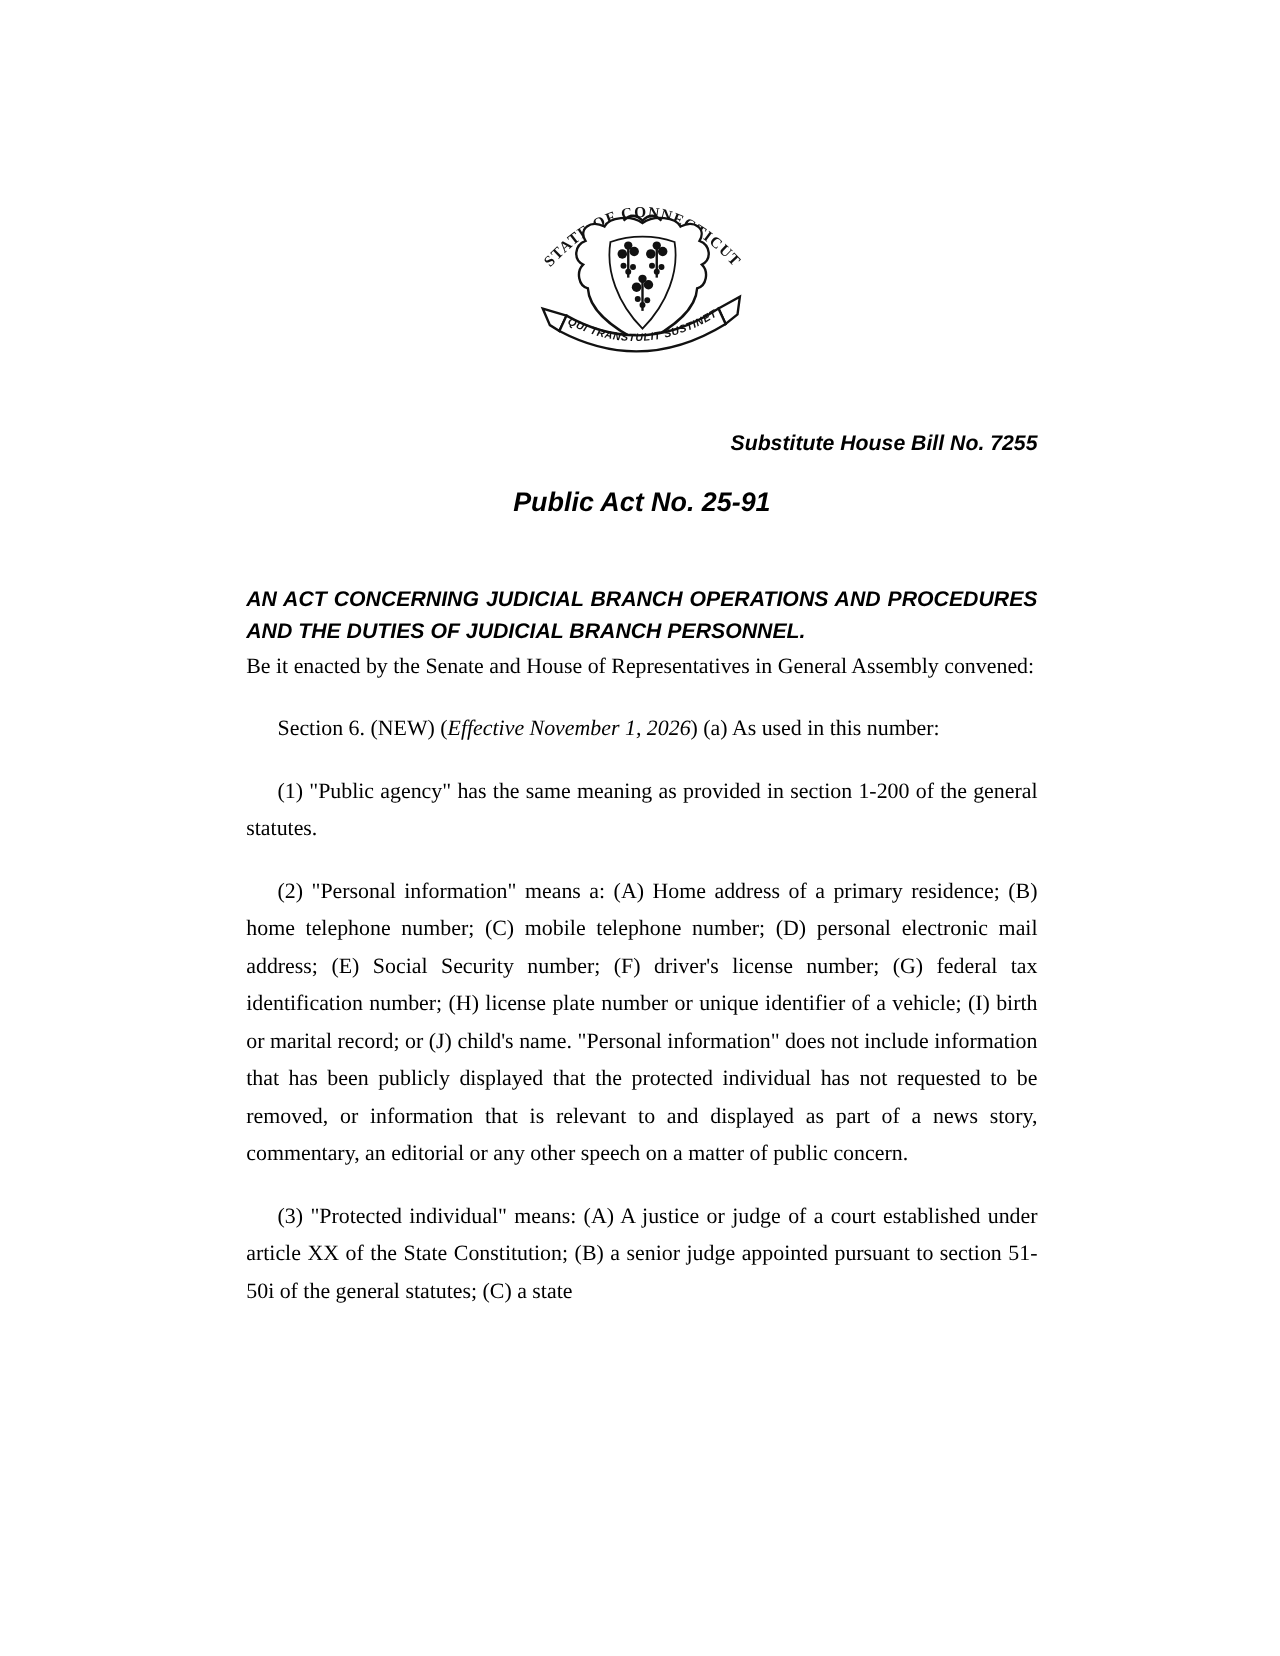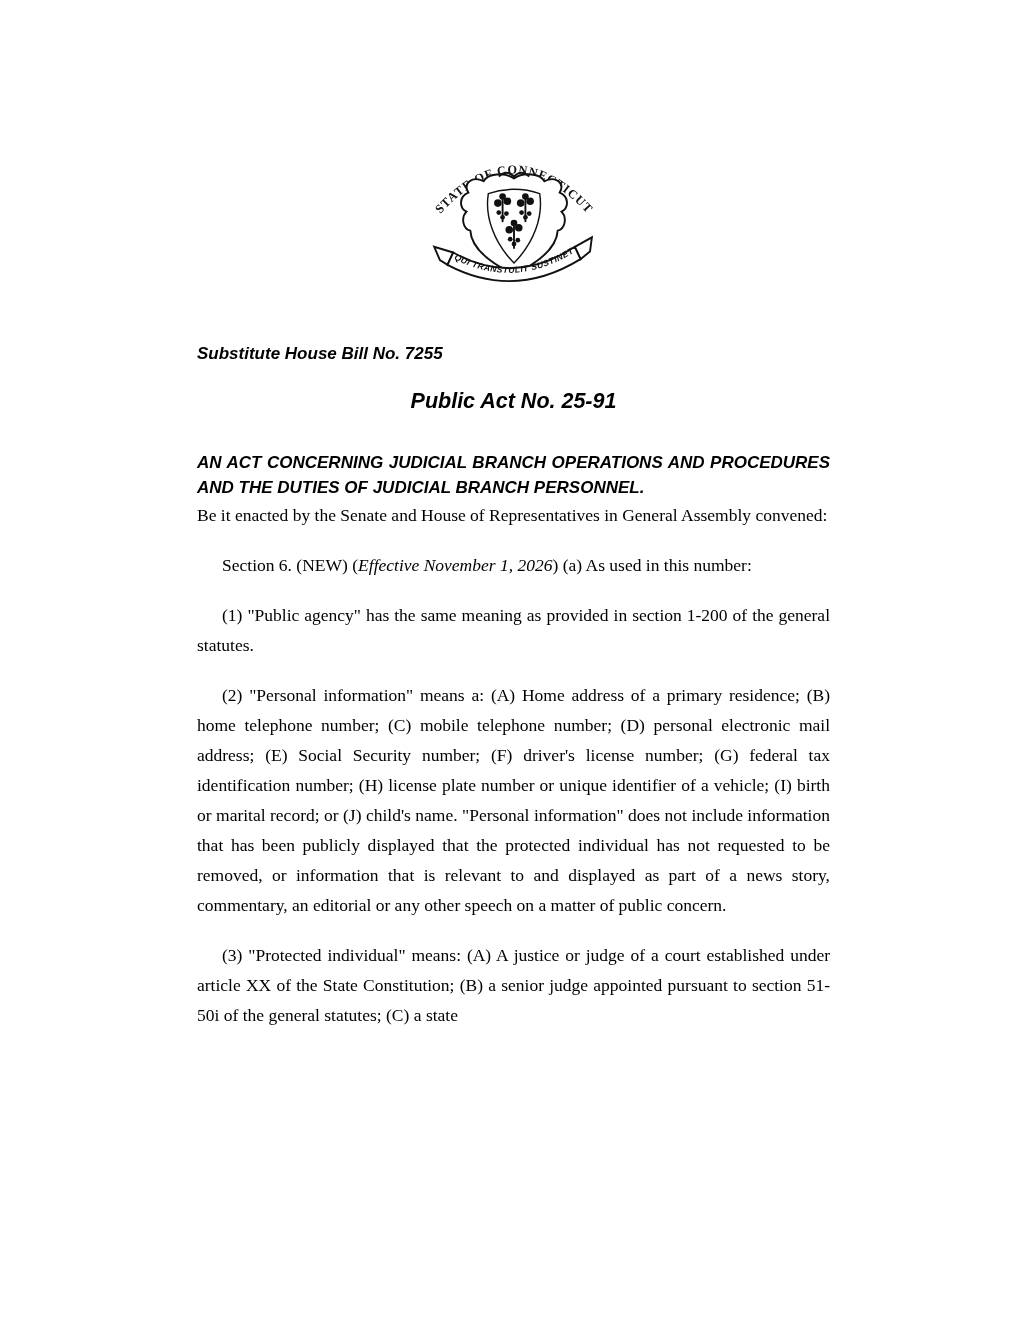--- a/index.html
+++ b/index.html
@@ -27,36 +27,36 @@
   .seal-motto-text {
     font-family: "Liberation Sans", sans-serif;
     font-weight: bold;
     font-style: italic;
     font-size: 9px;
     letter-spacing: .5px;
     fill: #111;
   }
   .bill-no {
     margin: 40px 0 0 0;
-    text-align: left;
+    text-align: right;
     font-family: "Liberation Sans", sans-serif;
     font-weight: bold;
     font-style: italic;
     font-size: 17px;
   }
   .act-no {
     margin: 25px 0 0 0;
     text-align: center;
     font-family: "Liberation Sans", sans-serif;
     font-weight: bold;
     font-style: italic;
     font-size: 21.5px;
   }
   .act-title {
-    margin: 36px 0 0 0;
+    margin: 52px 0 0 0;
     font-family: "Liberation Sans", sans-serif;
     font-weight: bold;
     font-style: italic;
     font-size: 17px;
     line-height: 25px;
     text-align: justify;
   }
   .body-text p {
     font-size: 17.5px;
     line-height: 30px;

